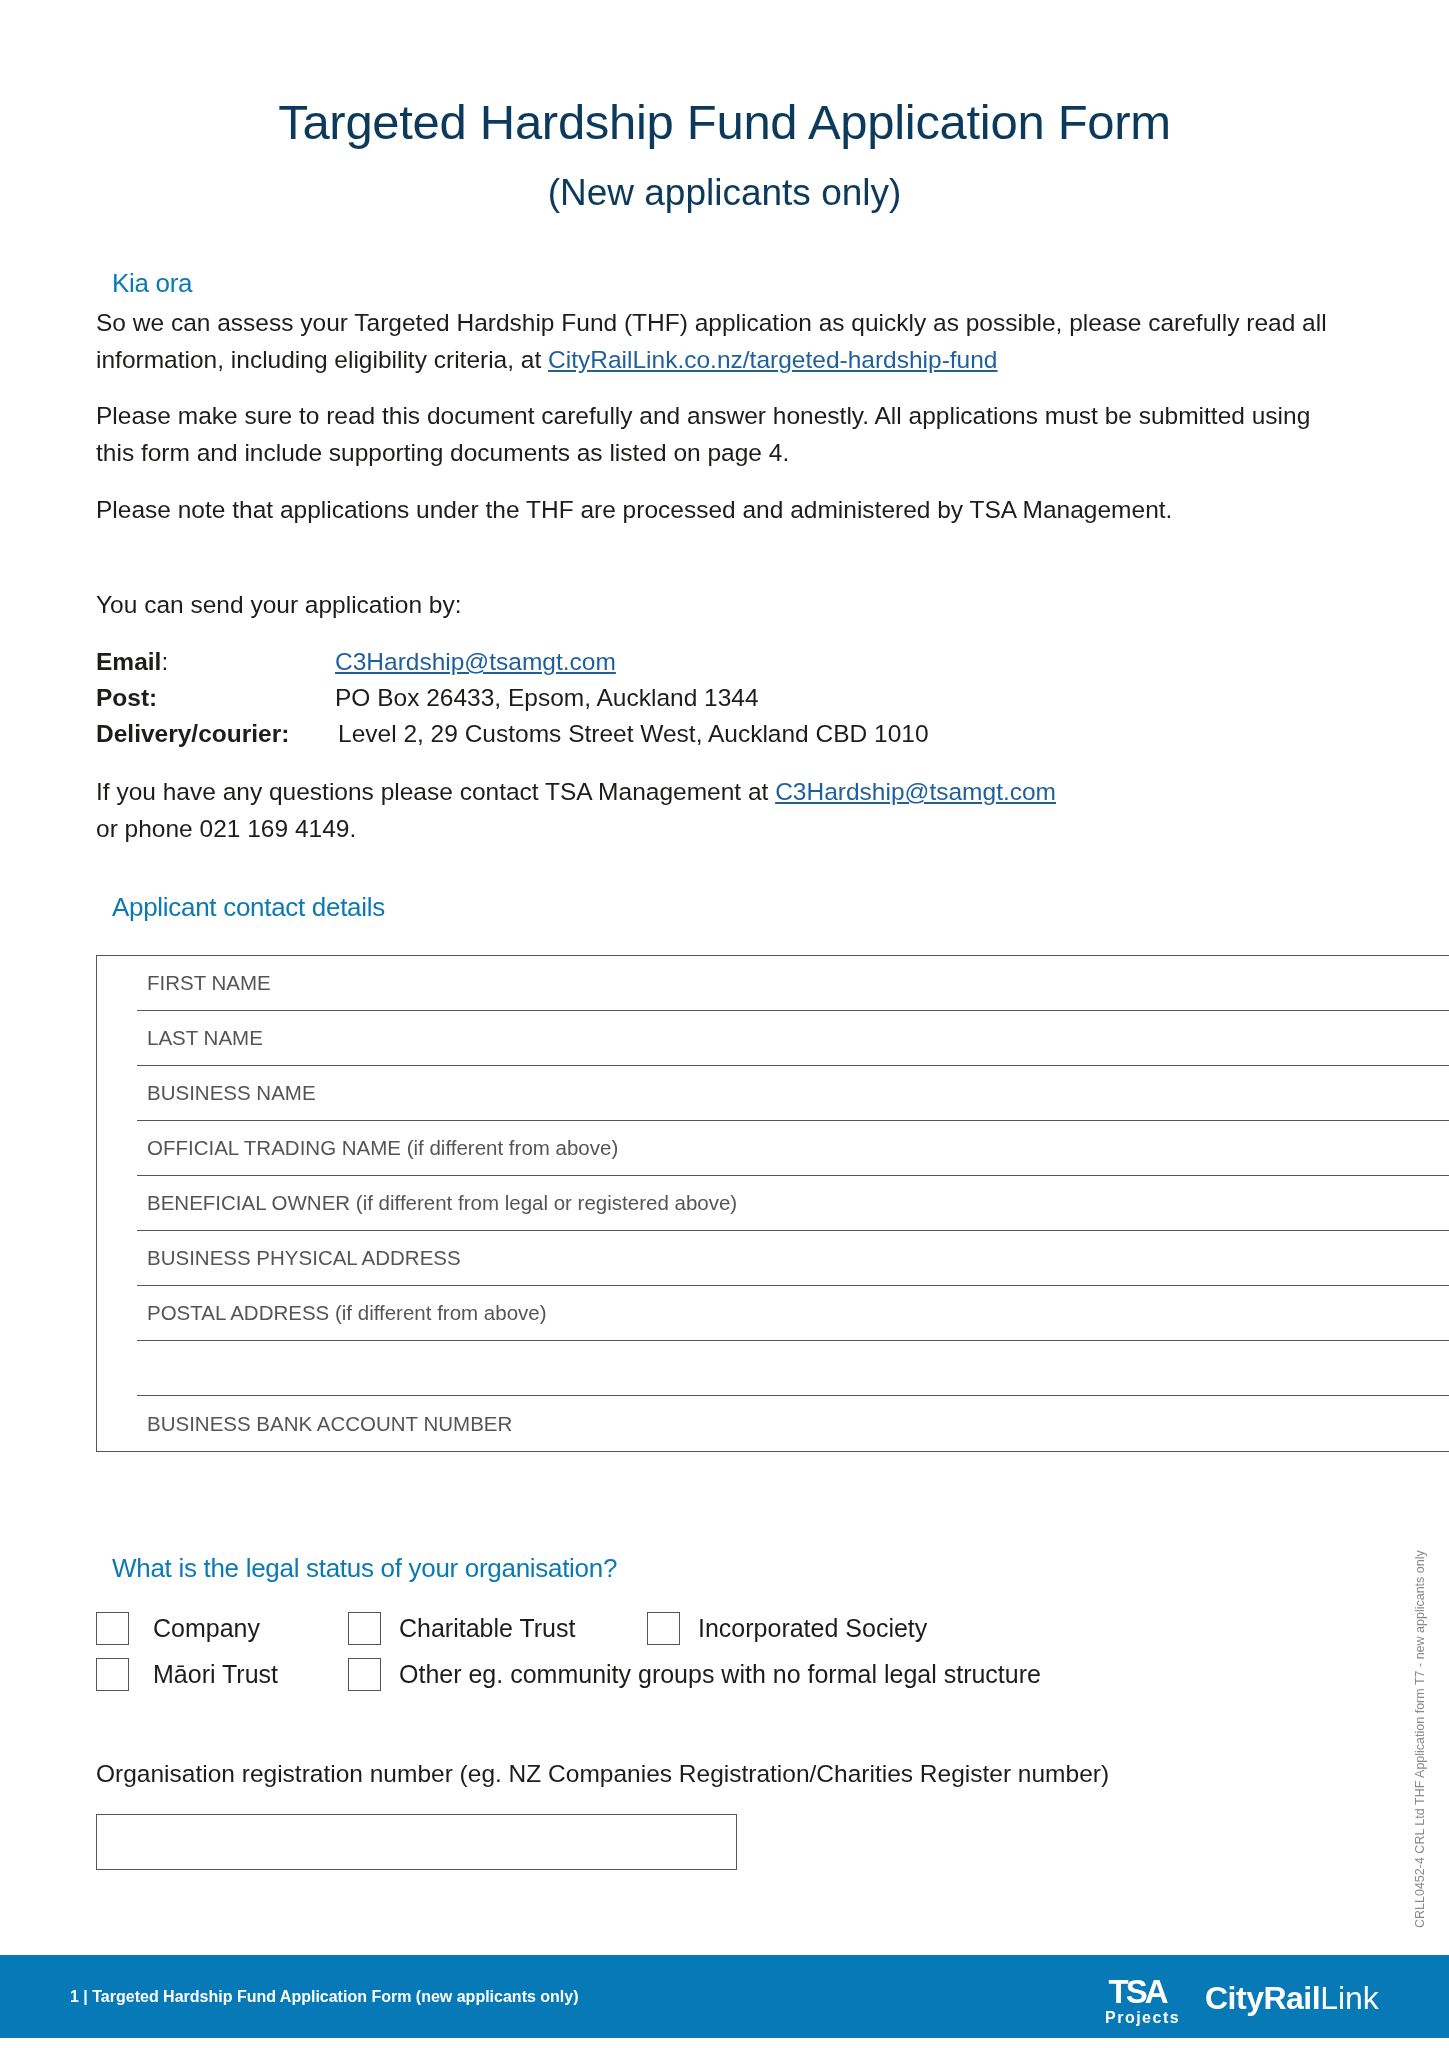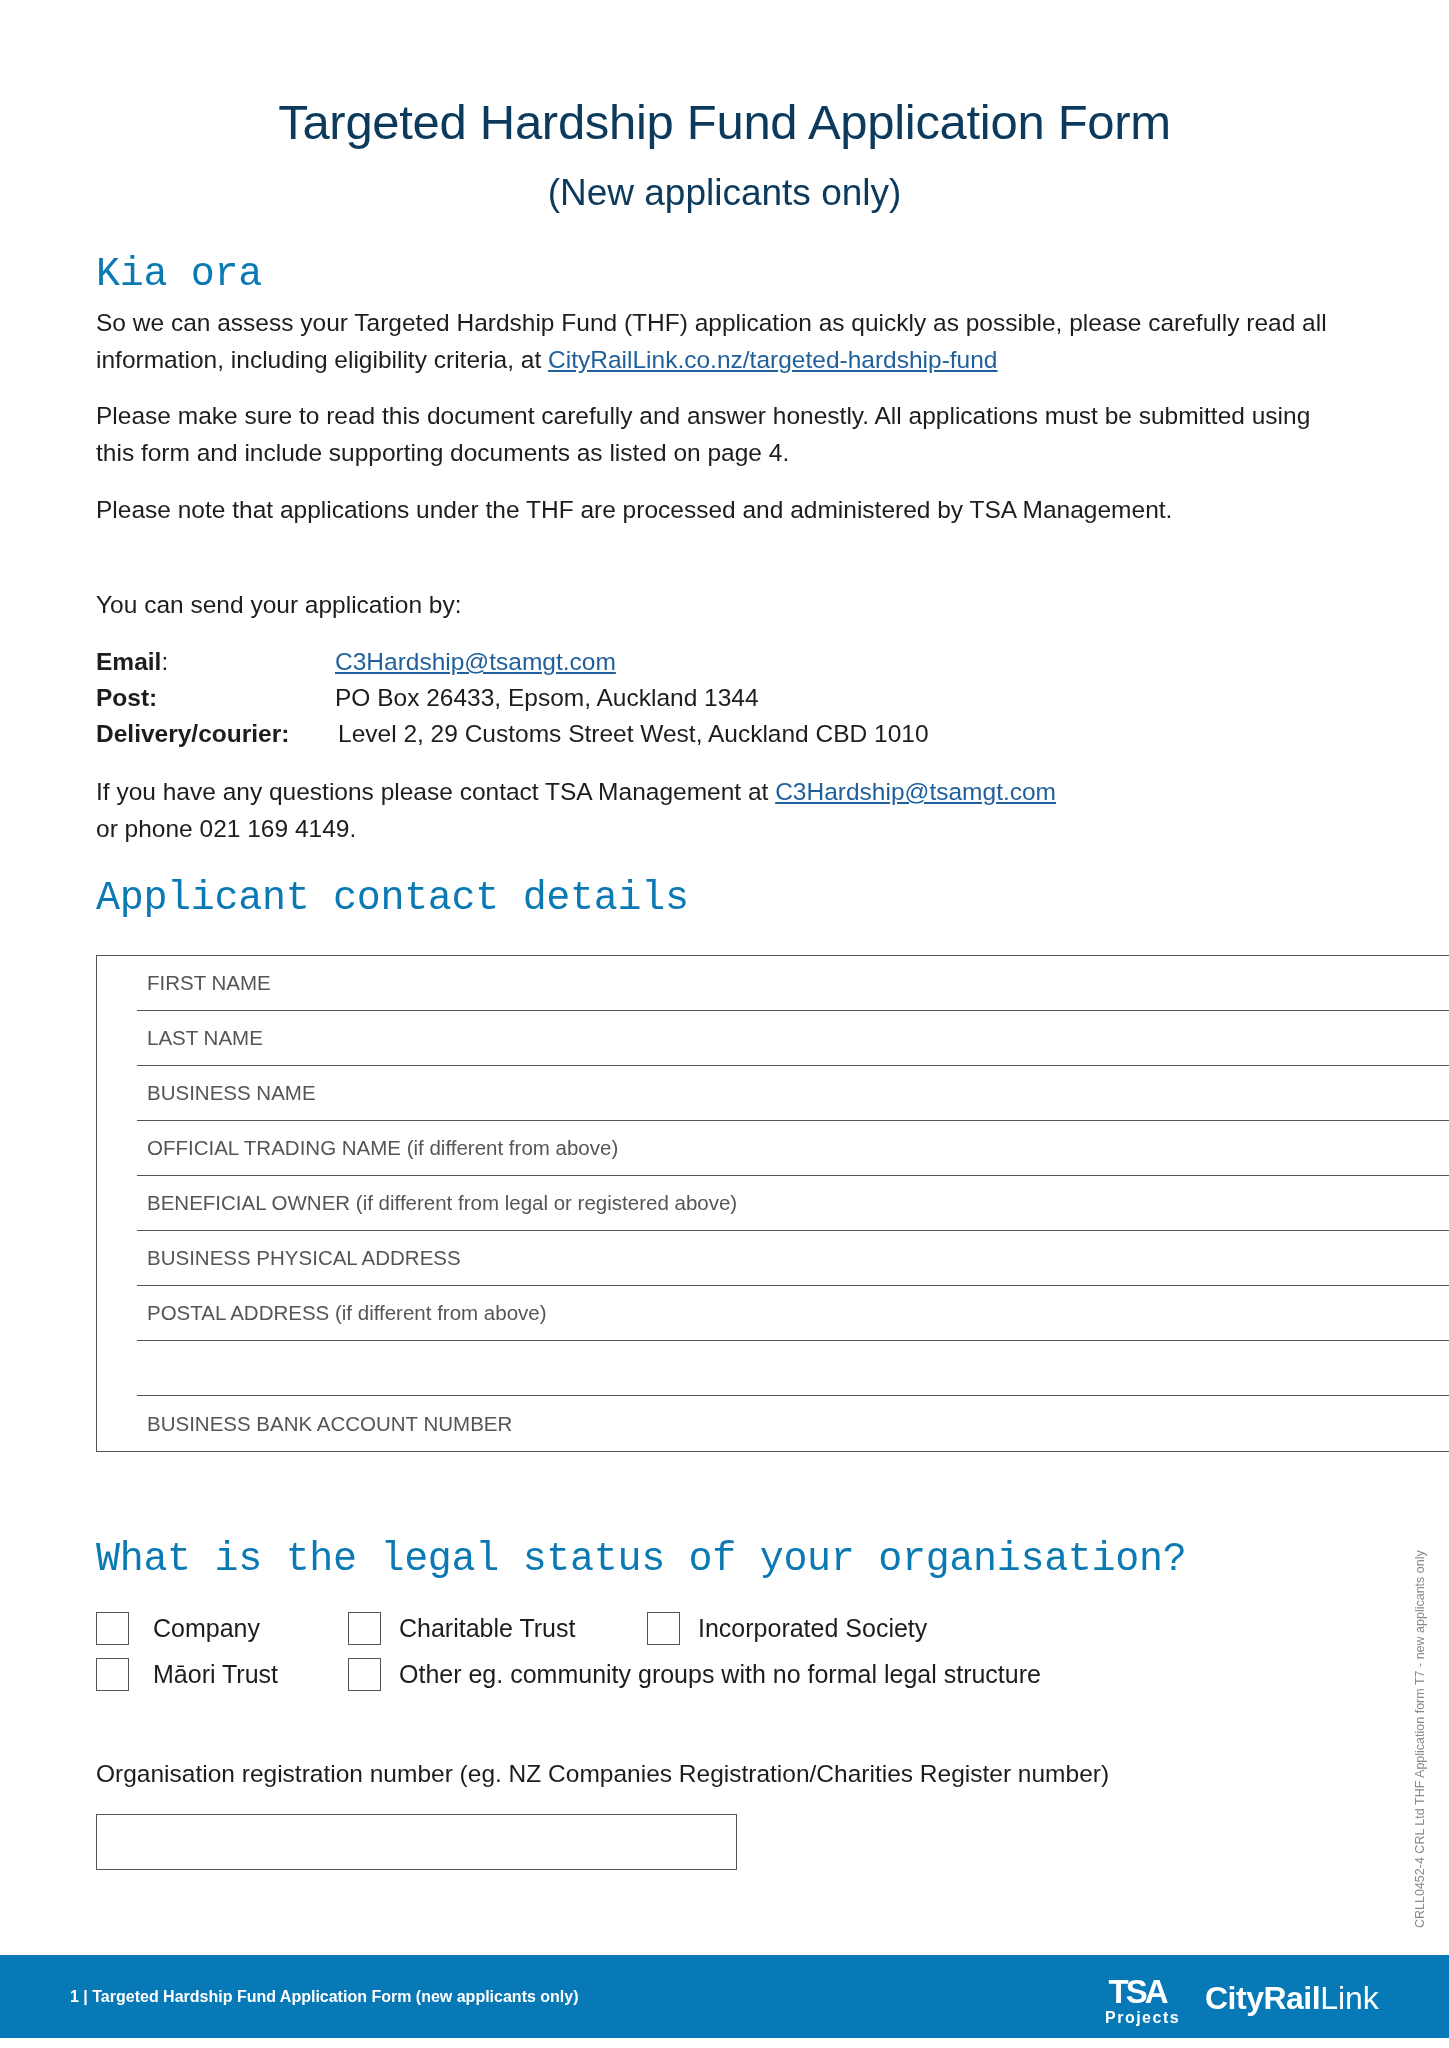--- a/index.html
+++ b/index.html
@@ -10,22 +10,22 @@
     }
     .title {
       position: absolute; left: 0; width: 1449px; top: 94px; text-align: center;
       font-size: 49px; color: #0c3a5c; letter-spacing: -0.3px; margin: 0; font-weight: normal;
     }
     .subtitle {
       position: absolute; left: 0; width: 1449px; top: 172px; text-align: center;
       font-size: 37px; color: #0c3a5c; margin: 0; font-weight: normal;
     }
     .h2 {
-      position: absolute; left: 96px; margin: 0; font-weight: normal;
-      color: #0b79b3; font-size: 40px; letter-spacing: -0.3px; font-family: Liberation Mono, monospace;
+      position: absolute; left: 96px; margin: 16px; font-weight: normal;
+      color: #0b79b3; font-size: 26px; letter-spacing: -0.3px;
     }
     .para {
       position: absolute; left: 96px; width: 1250px; margin: 0;
       font-size: 24.5px; line-height: 37px; color: #1d1d1b;
     }
     a.link { color: #1f5f9b; text-decoration: underline; }
     .send-row { position: absolute; left: 96px; font-size: 24.5px; line-height: 36px; }
     .send-row .lbl { font-weight: bold; display: inline-block; }
     .send-row .val { position: absolute; left: 239px; white-space: nowrap; }
 

